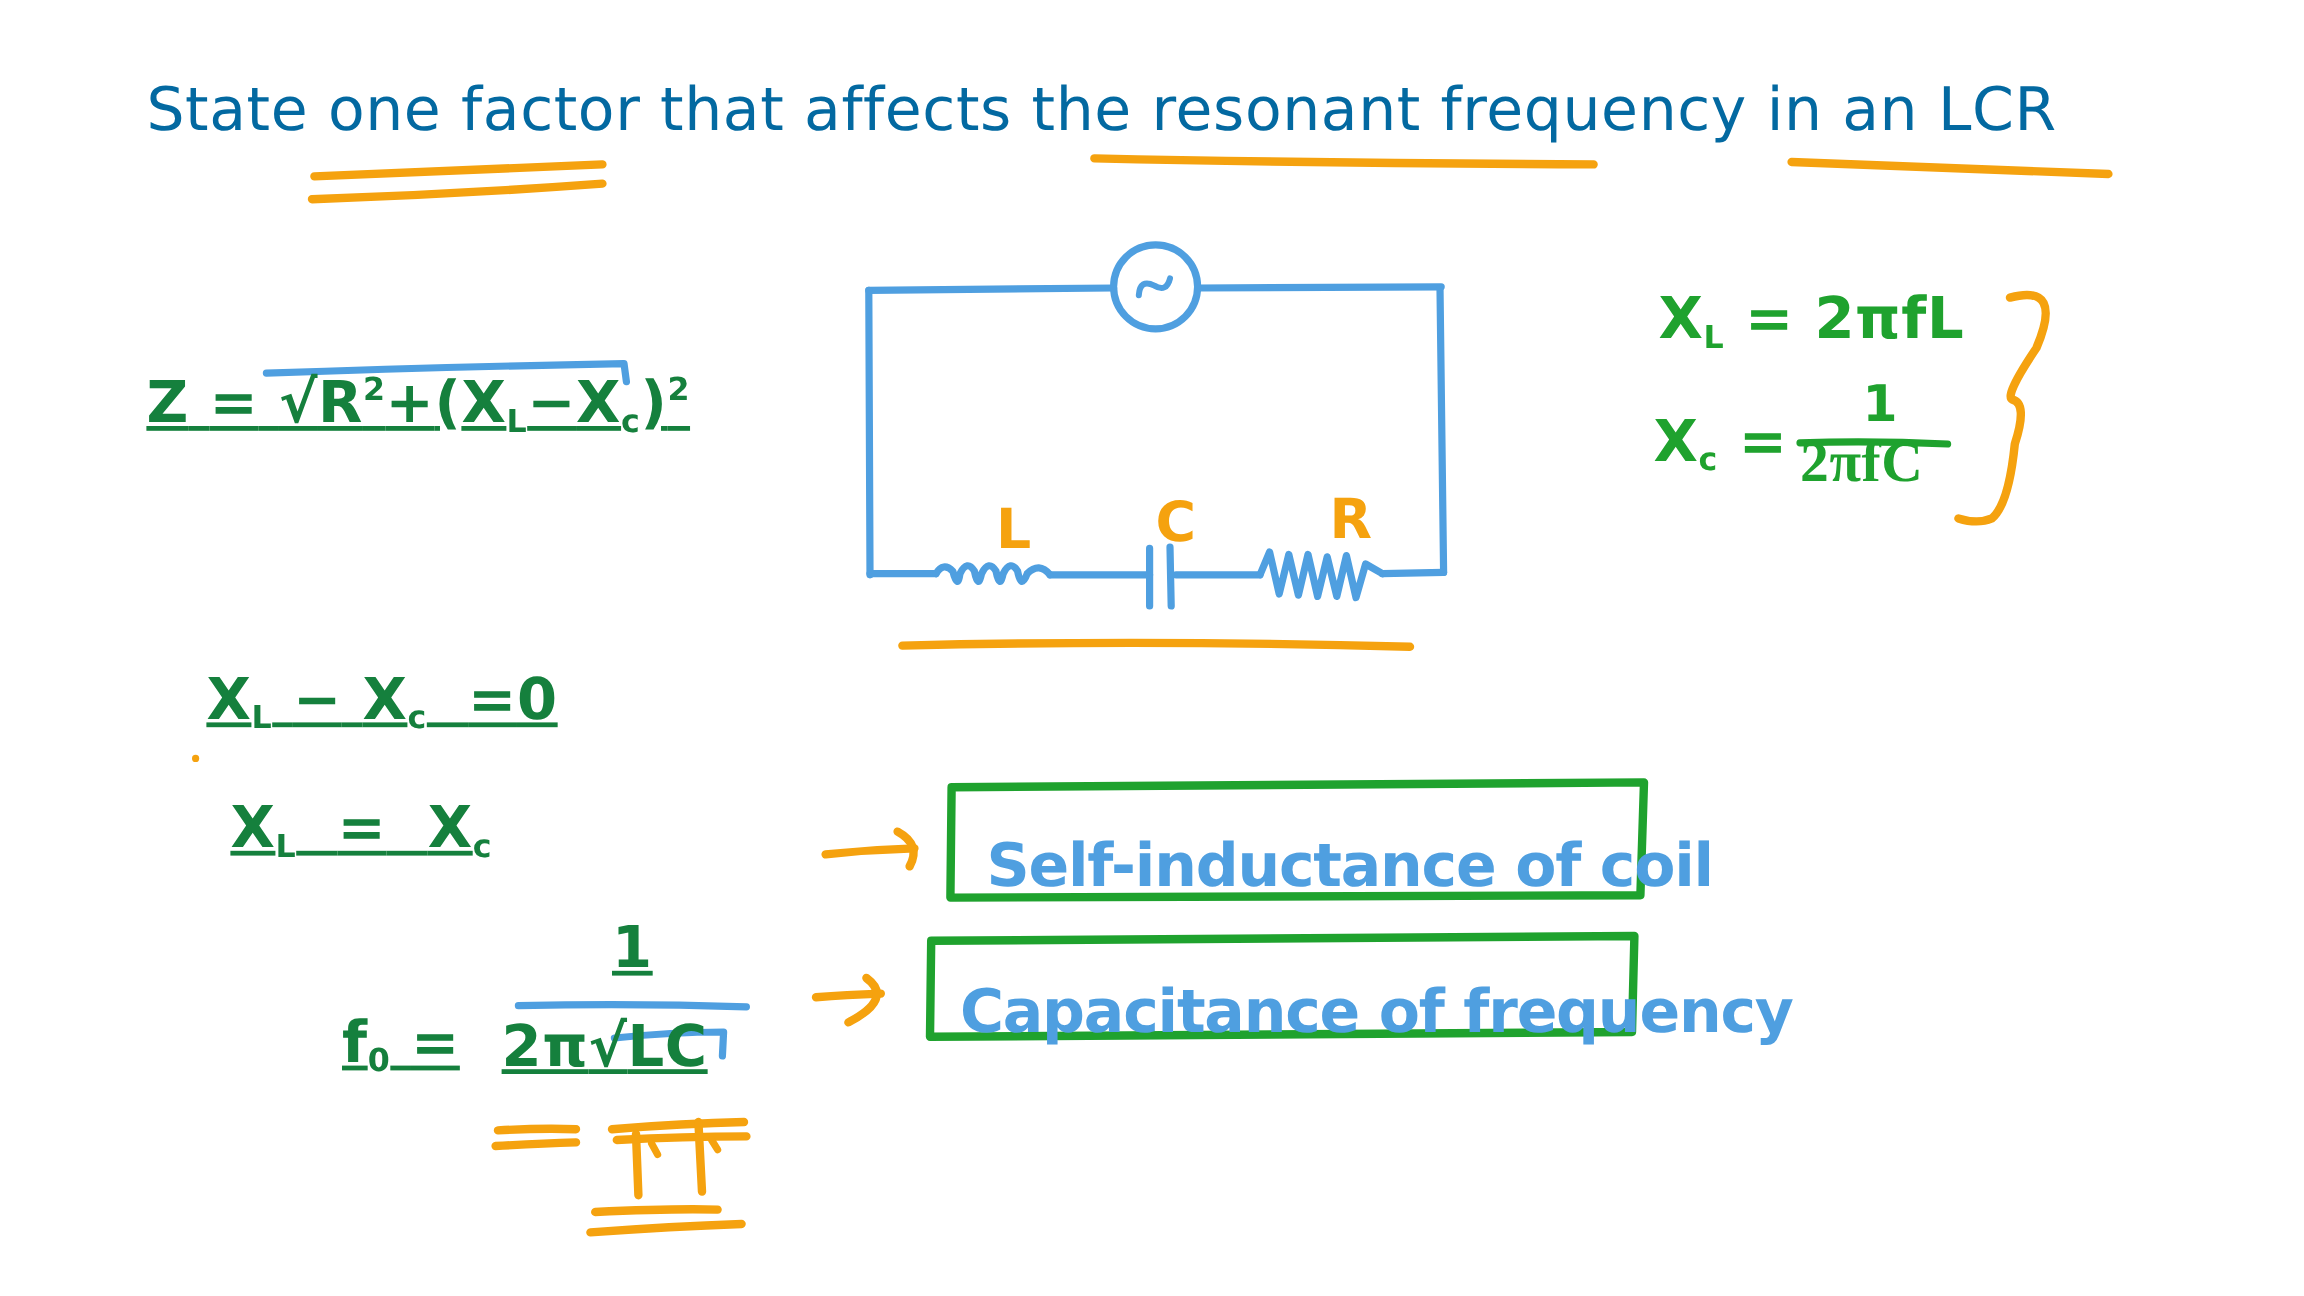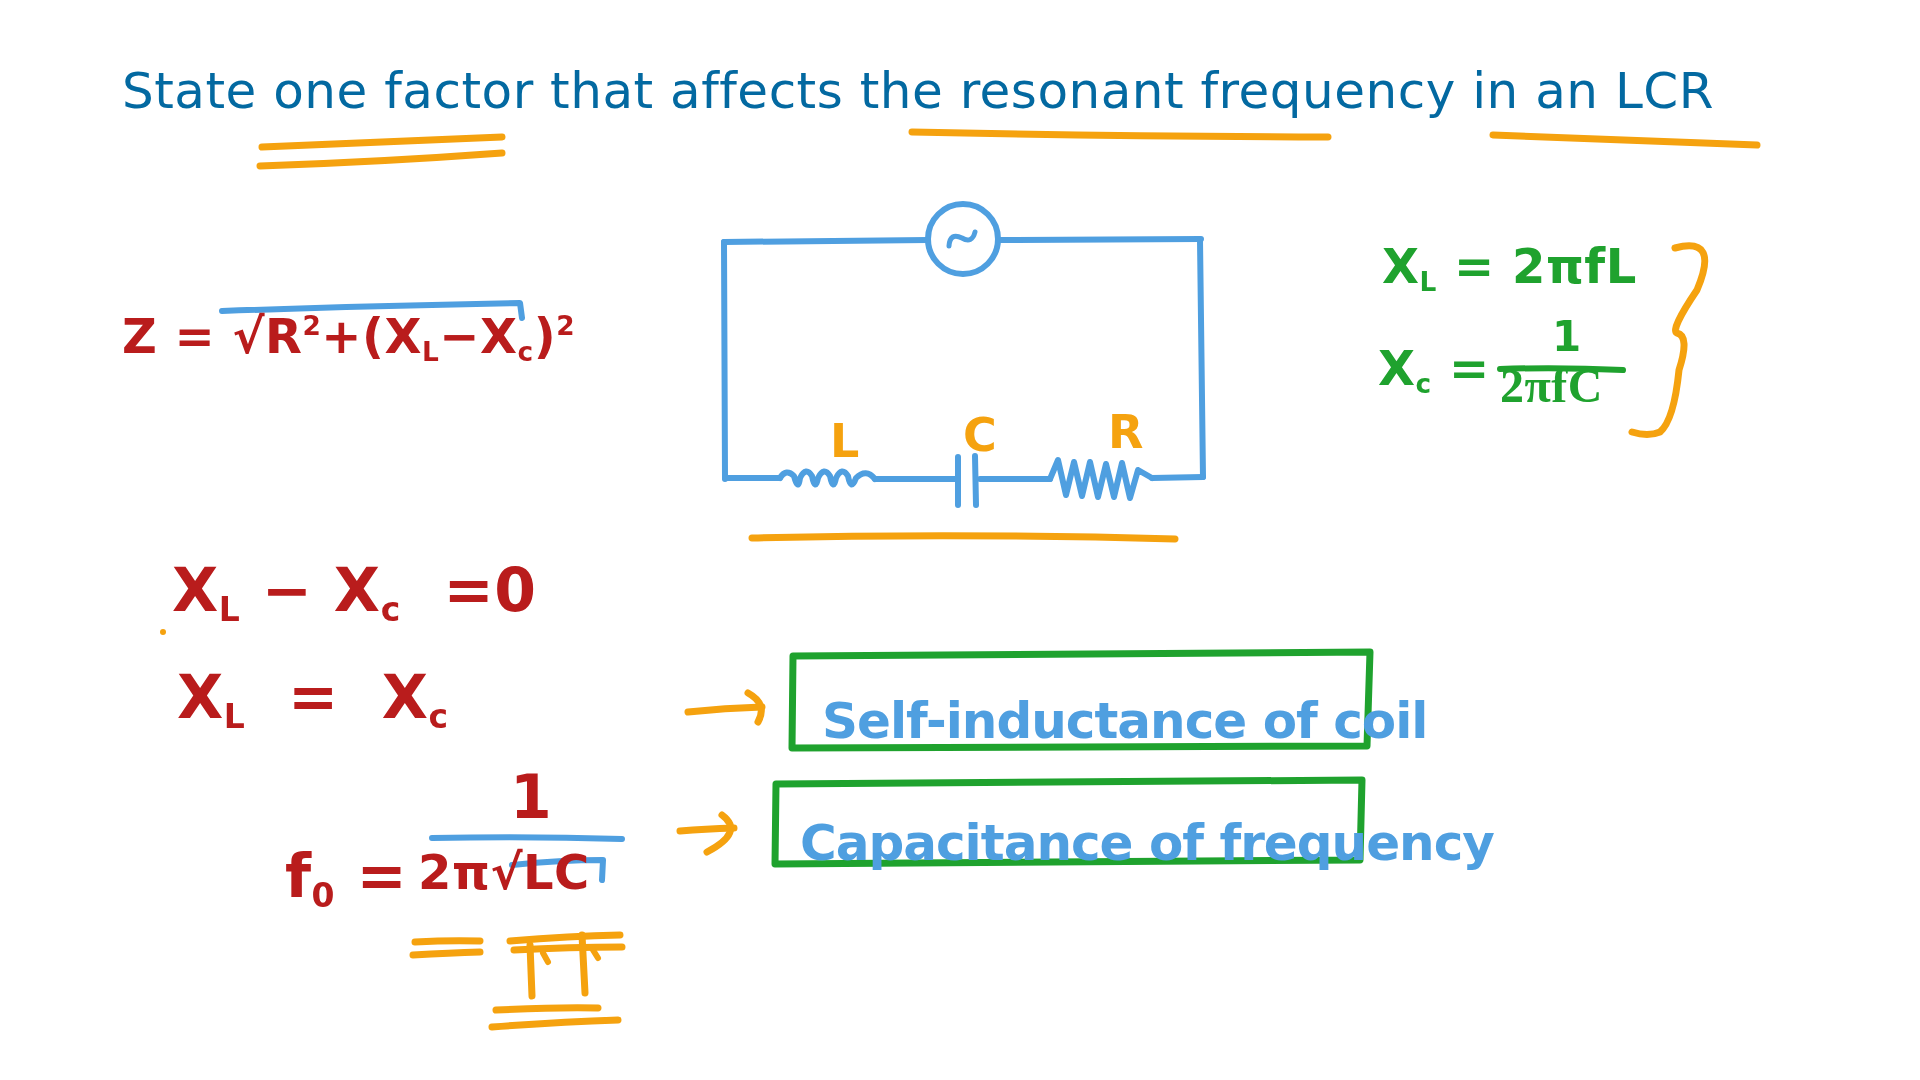--- a/index.html
+++ b/index.html
@@ -1,24 +1,24 @@
 <!DOCTYPE html>
 <html><head>
 <meta charset="utf-8">
 <style>
   html, body { margin:0; padding:0; background:#ffffff; }
   body { width:1920px; height:1080px; position:relative; overflow:hidden;
          font-family:"DejaVu Sans", sans-serif; }
   .abs { position:absolute; white-space:nowrap; }
   .hand { font-family:"DejaVu Sans", sans-serif; letter-spacing:0.5px; }
   .title-text { color:#0369a1; font-size:50px; font-weight:normal; }
-  .blue { color:#b91c1c; }
+  .blue { color:#15803d;text-decoration:underline; }
   .green { color:#1fa22e; }
   .stroke-layer { position:absolute; left:0; top:0; }
-  .eq-big { font-size:60px; font-weight:bold; }
+  .eq-big { font-size:48px; font-weight:bold; }
   .eq-mid { font-size:48px; font-weight:bold; }
   .eq-small { font-size:42px; font-weight:bold; }
   .sub { font-size:0.55em; vertical-align:-0.3em; }
   .sup { font-size:0.55em; vertical-align:0.7em; }
   .box-text { font-size:50px; font-weight:bold; color:#4f9fe0; letter-spacing:-1px;margin-top:22px; }
   .label { font-size:46px; font-weight:bold; color:#f5a20f; }
 </style>
 </head>
 <body>
 
@@ -115,21 +115,21 @@
 </div>
 <div class="abs hand green eq-small" style="left:1552px; top:312px;">1</div>
 <div class="abs hand green eq-mid" style="left:1500px; top:358px;font-family:Liberation Serif, serif;">2πfC</div>
 
 <div class="abs hand blue eq-big" style="left:172px; top:555px;">
   <span>X</span><span class="sub">L</span>
   <span>−</span>
   <span>X</span><span class="sub">c</span>
   &nbsp;<span>=</span><span>0</span>
 </div>
-<div class="abs hand blue eq-big" style="left:177px; top:662px;">
+<div class="abs hand blue eq-big" style="left:192px; top:662px;">
   <span>X</span><span class="sub">L</span>
   &nbsp;<span>=</span>&nbsp;
   <span>X</span><span class="sub">c</span>
 </div>
 <div class="abs hand blue eq-big" style="left:285px; top:795px;margin-top:46px;">
   <span>f</span><span class="sub">0</span>
   <span>=</span>
 </div>
 <div class="abs hand blue eq-big" style="left:510px; top:762px;">1</div>
 <div class="abs hand blue eq-mid" style="left:418px; top:844px;">

